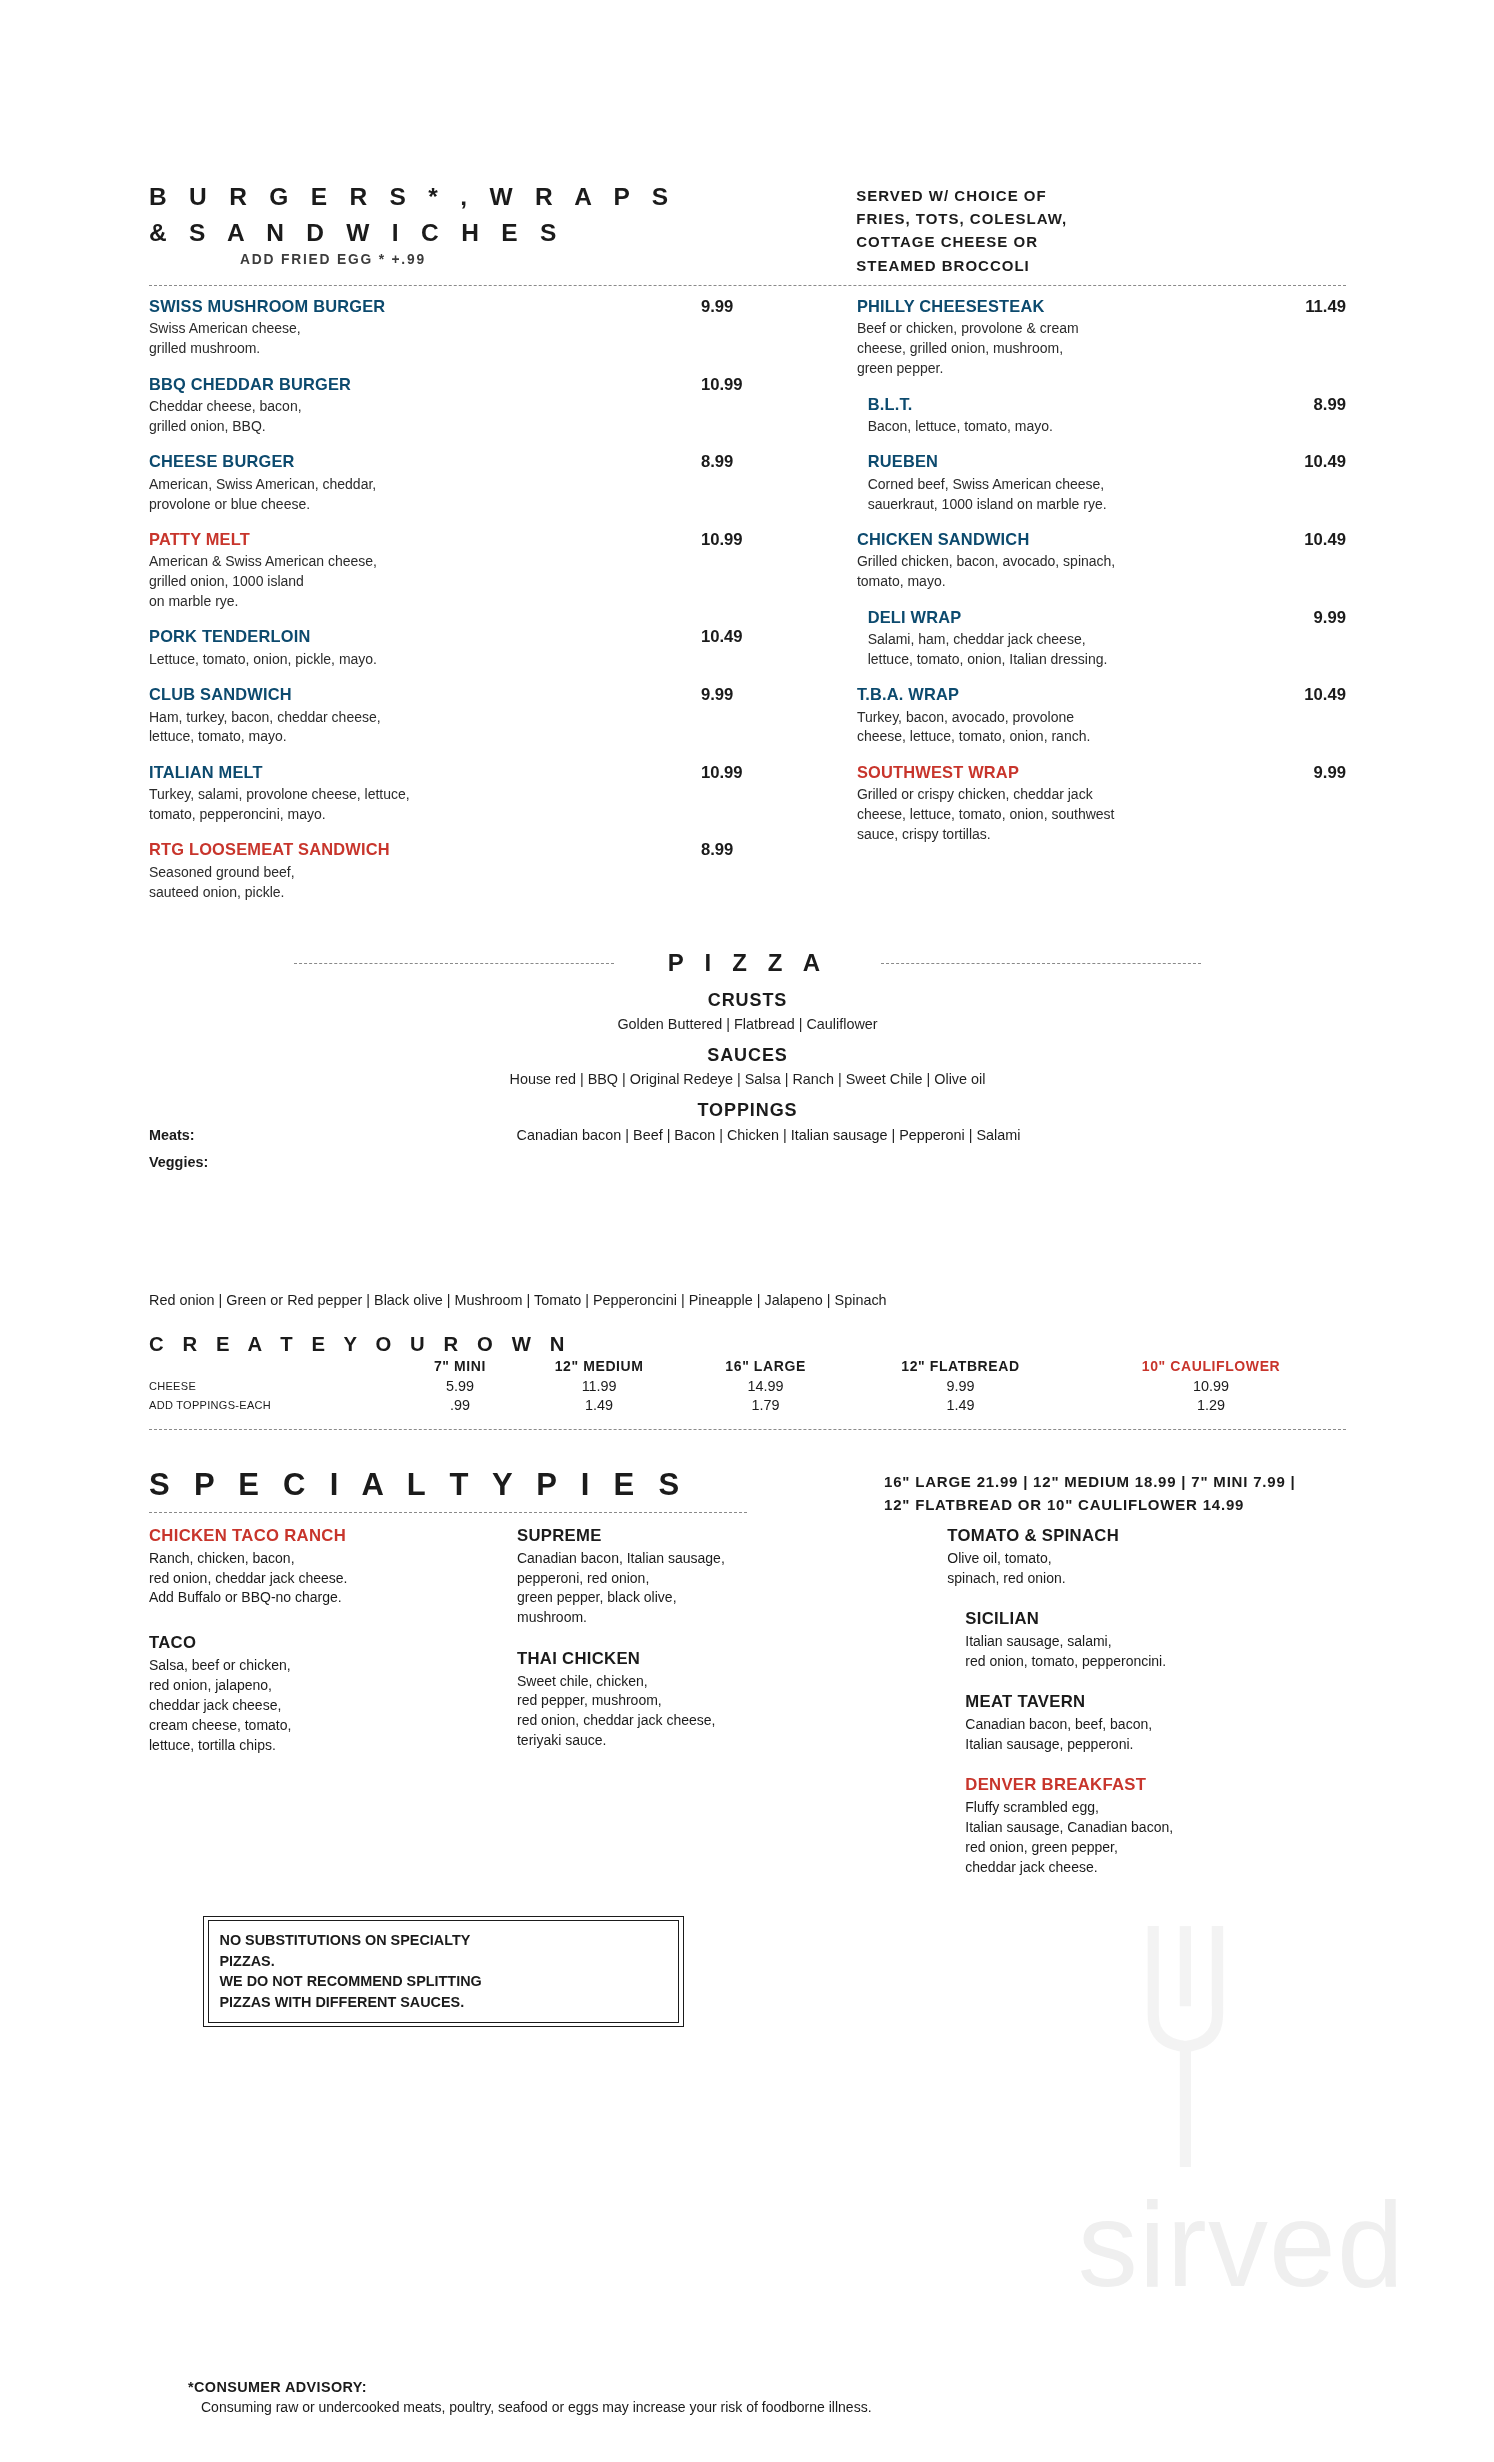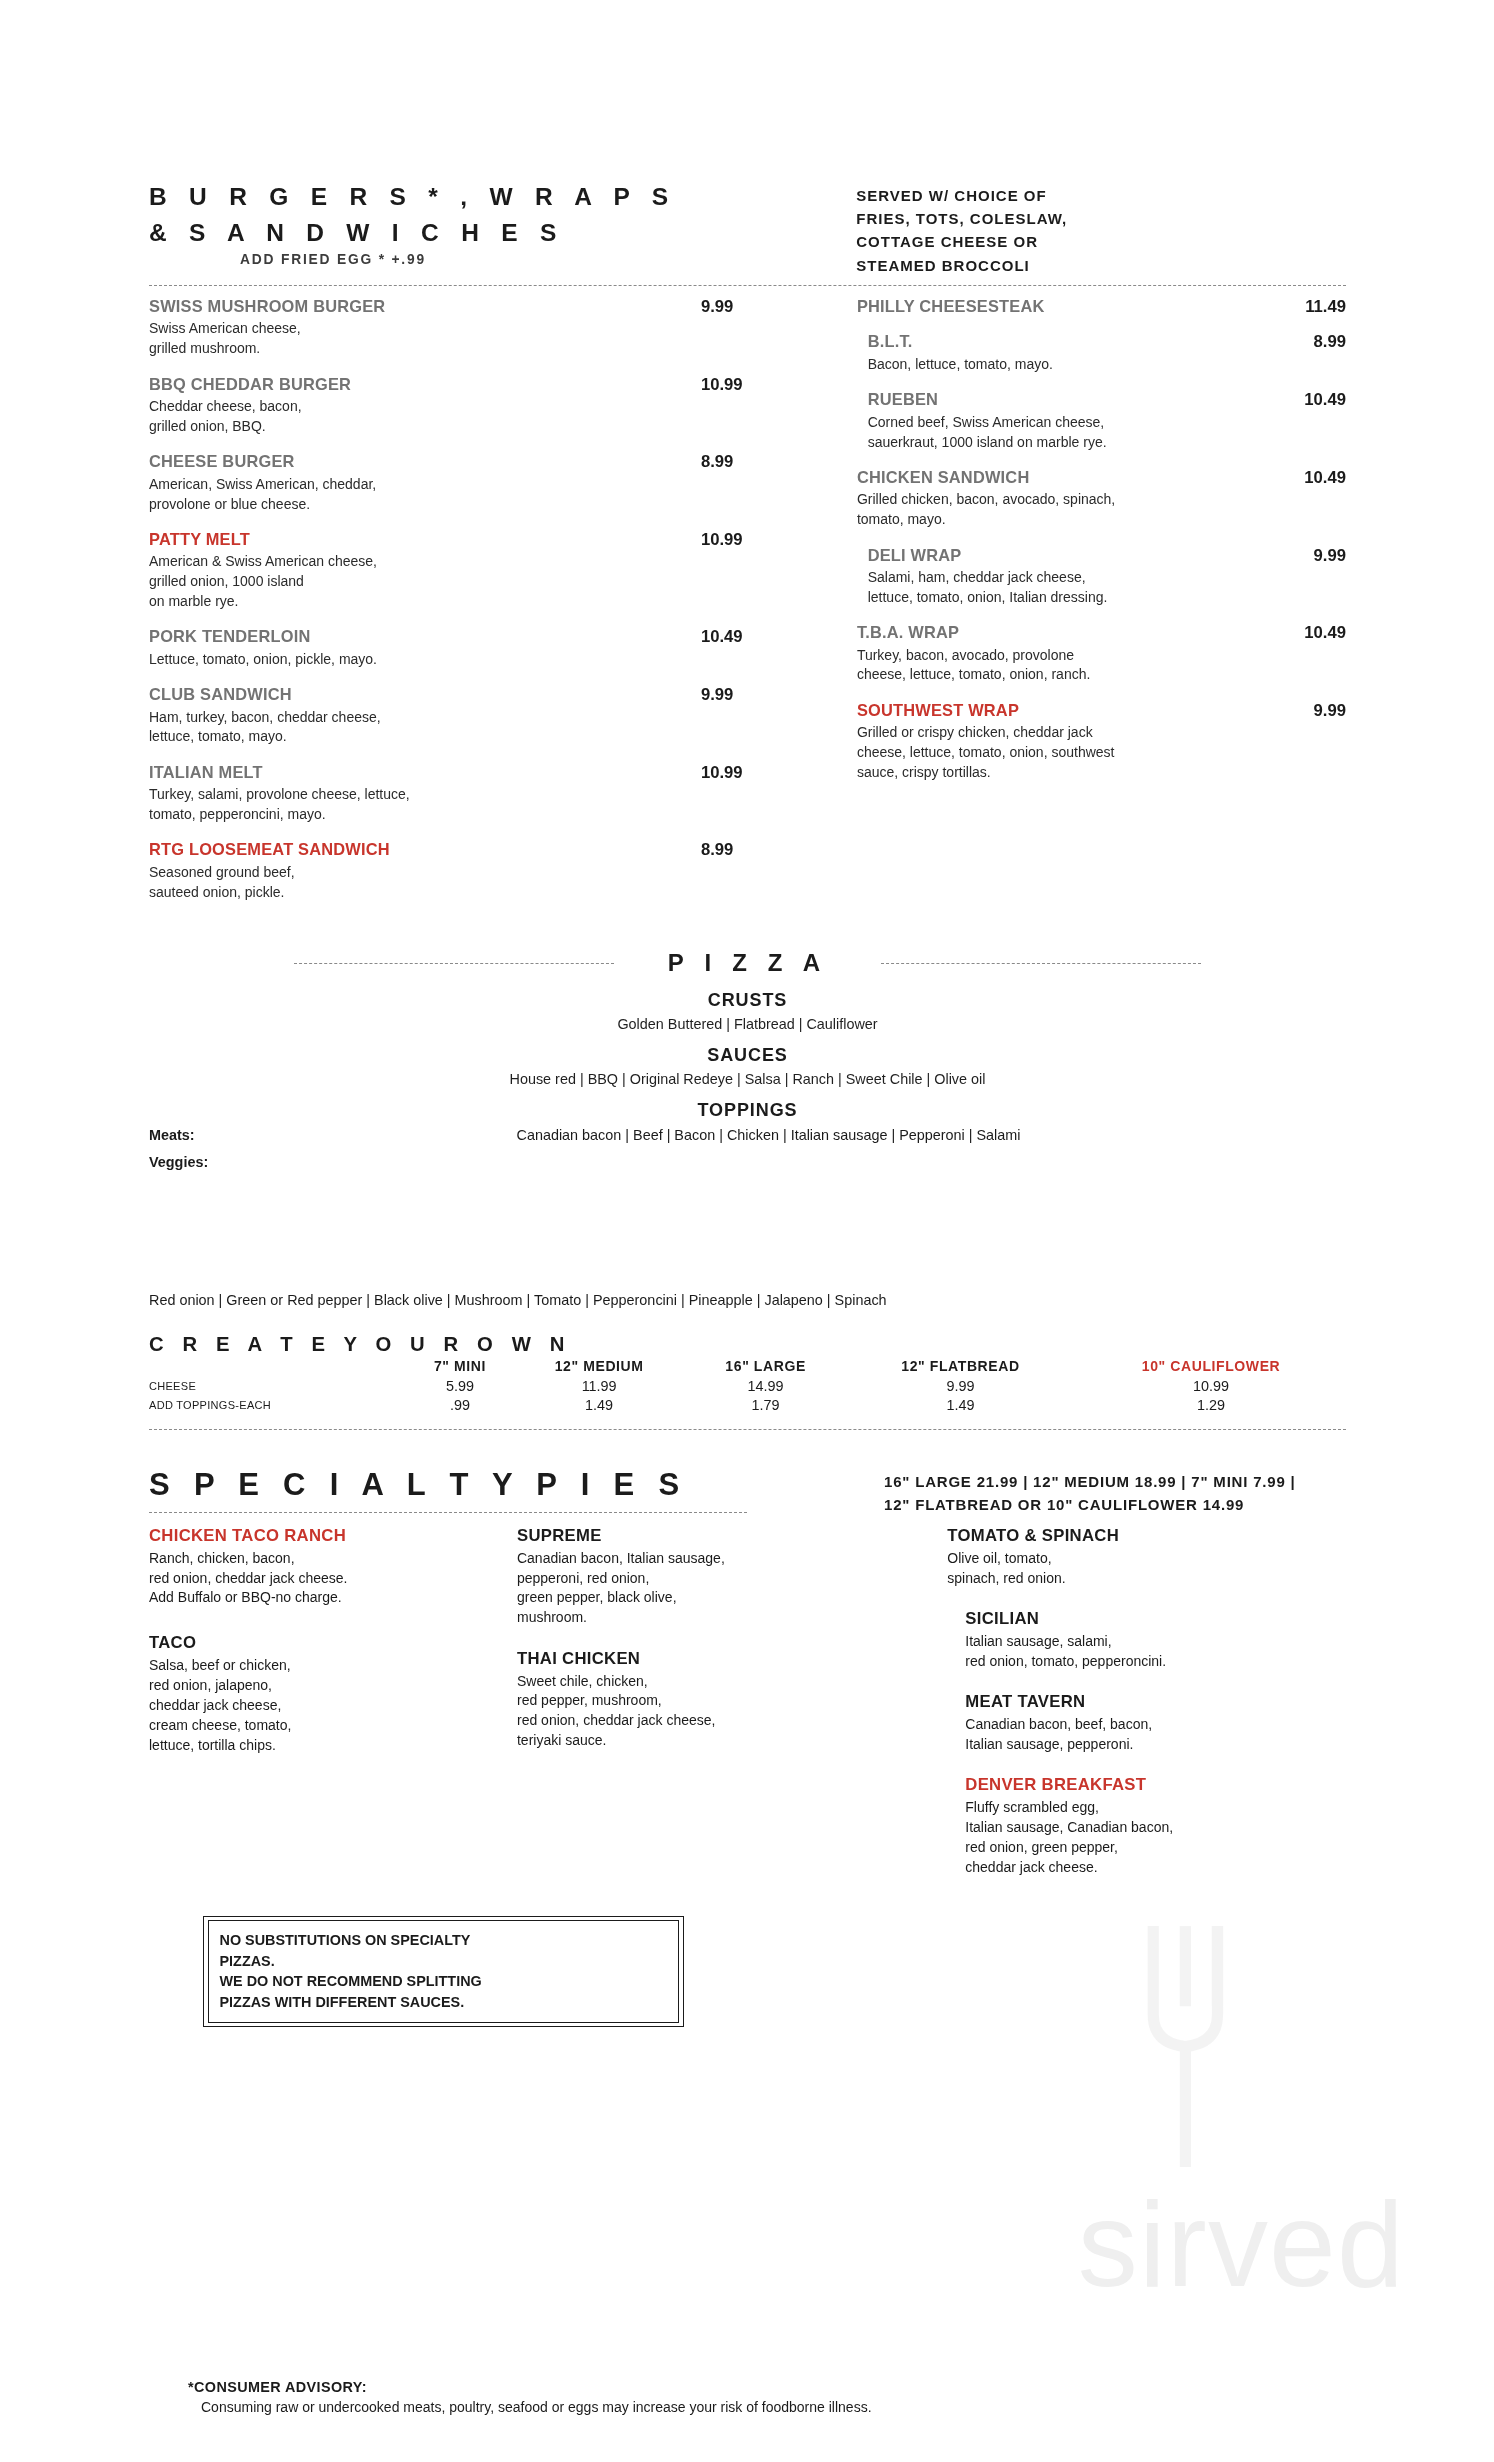--- a/index.html
+++ b/index.html
@@ -95,21 +95,21 @@
     margin-bottom: 15.5px;
   }
   .item-head {
     display: flex;
     align-items: baseline;
   }
   .item-name {
     font-weight: bold;
     font-size: 16.4px;
     letter-spacing: 0.2px;
-    color: #737373;
+    color: #0c4a6e;
     flex: 1 1 auto;
   }
   .item-name.red { color: #c8352c; }
   .item-price {
     font-weight: bold;
     font-size: 16.7px;
     color: #1b1b1b;
     width: 90px;
     text-align: left;
     flex: 0 0 90px;
@@ -411,20 +411,23 @@
 
       </div>
 
       <div class="col-right">
 
         <div class="item">
           <div class="item-head">
             <div class="item-name">PHILLY CHEESESTEAK</div>
             <div class="item-price">11.49</div>
           </div>
+          <div class="item-desc">Beef or chicken, provolone &amp; cream
+cheese, grilled onion, mushroom,
+green pepper.</div>
         </div>
 
         <div class="item indent">
           <div class="item-head">
             <div class="item-name">B.L.T.</div>
             <div class="item-price">8.99</div>
           </div>
           <div class="item-desc">Bacon, lettuce, tomato, mayo.</div>
         </div>
 

